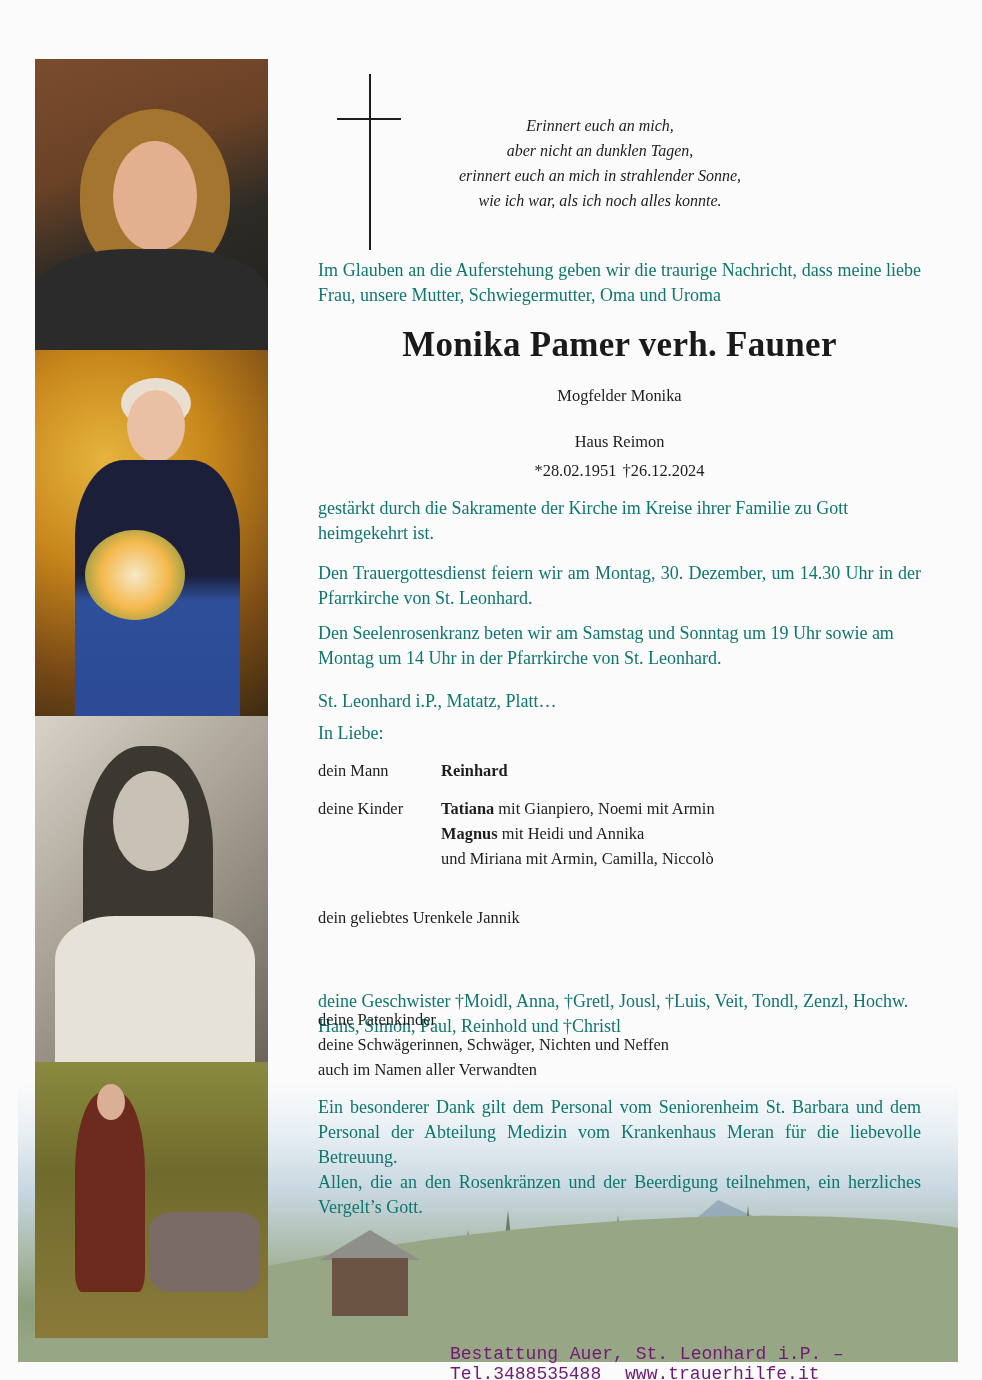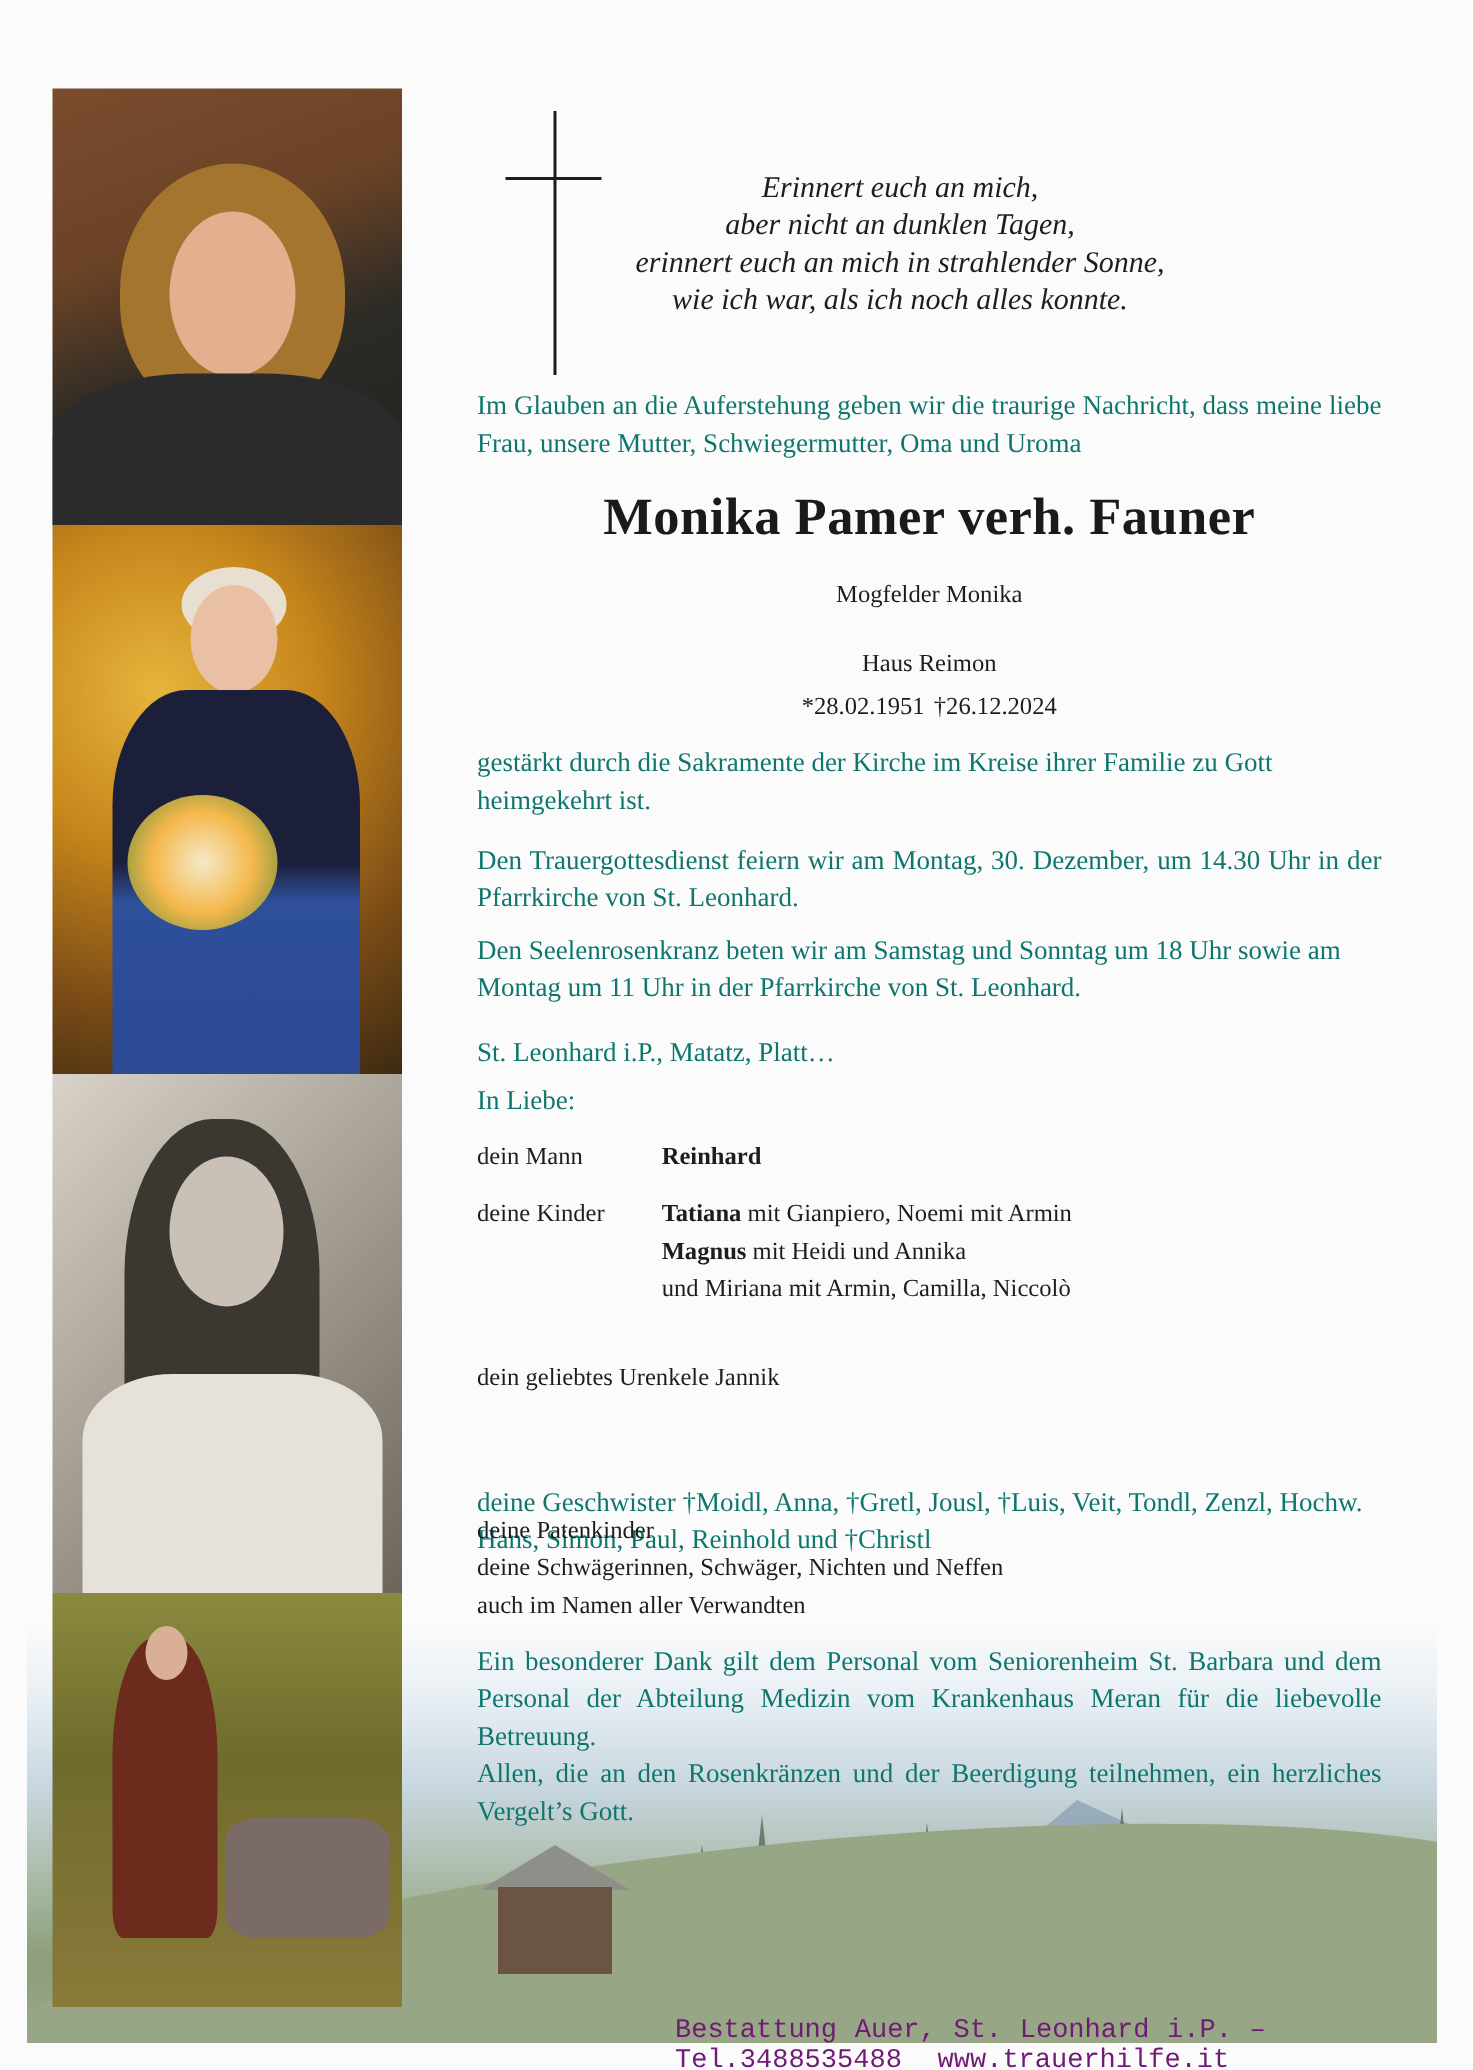--- a/index.html
+++ b/index.html
@@ -63,21 +63,21 @@
   .p3-blouse { position: absolute; left: 20px; top: 200px; width: 200px; height: 146px; background: #e6e1d9; border-radius: 30% 30% 0 0; }
   .p4-figure { position: absolute; left: 40px; top: 30px; width: 70px; height: 200px; background: #6d2b1e; border-radius: 40% 40% 10% 10%; }
   .p4-face { left: 62px; top: 22px; width: 28px; height: 36px; background: #d9b095; }
   .p4-blanket { position: absolute; left: 115px; top: 150px; width: 110px; height: 80px; background: #7b6b66; border-radius: 20%; }
 
   .cross-v { position: absolute; left: 369px; top: 74px; width: 2px; height: 176px; background: #1d1d1d; }
   .cross-h { position: absolute; left: 337px; top: 118px; width: 64px; height: 2px; background: #1d1d1d; }
 
   .poem {
     position: absolute; left: 400px; top: 113px; width: 400px; text-align: center;
-    font-style: italic; font-size: 20px; line-height: 25px; color: #1d1d1d;
+    font-style: italic; font-size: 16px; line-height: 25px; color: #1d1d1d;
   }
   .poem div { white-space: nowrap; }
 
   .text-block { position: absolute; left: 318px; width: 603px; font-size: 18px; line-height: 25px; color: #0f766e; }
   .justify { text-align: justify; text-align-last: auto; }
   .intro { top: 258px; }
   .name {
     position: absolute; left: 318px; top: 325px; width: 603px; text-align: center;
     font-size: 35px; font-weight: bold; color: #1a1a1a; letter-spacing: 0.3px;
   }
@@ -166,21 +166,21 @@
 <div class="name">Monika Pamer verh. Fauner</div>
 <div class="centered nick">Mogfelder Monika</div>
 <div class="centered house">Haus Reimon</div>
 <div class="centered dates">
   <span>*28.02.1951</span>
   <span>†26.12.2024</span>
 </div>
 
 <div class="text-block p-sakr">gestärkt durch die Sakramente der Kirche im Kreise ihrer Familie zu Gott heimgekehrt ist.</div>
 <div class="text-block justify p-gottes">Den Trauergottesdienst feiern wir am Montag, 30. Dezember, um 14.30 Uhr in der Pfarrkirche von St. Leonhard.</div>
-<div class="text-block p-rosen">Den Seelenrosenkranz beten wir am Samstag und Sonntag um 18 Uhr sowie am Montag um 11 Uhr in der Pfarrkirche von St. Leonhard.</div>
+<div class="text-block p-rosen">Den Seelenrosenkranz beten wir am Samstag und Sonntag um 19 Uhr sowie am Montag um 14 Uhr in der Pfarrkirche von St. Leonhard.</div>
 <div class="text-block p-place">St. Leonhard i.P., Matatz, Platt…</div>
 <div class="text-block p-liebe">In Liebe:</div>
 
 <div class="fam-row r-mann">
   <span class="fam-label">dein Mann</span>
   <span class="fam-values"><b>Reinhard</b></span>
 </div>
 <div class="fam-row r-kinder">
   <span class="fam-label">deine Kinder</span>
   <span class="fam-values">

